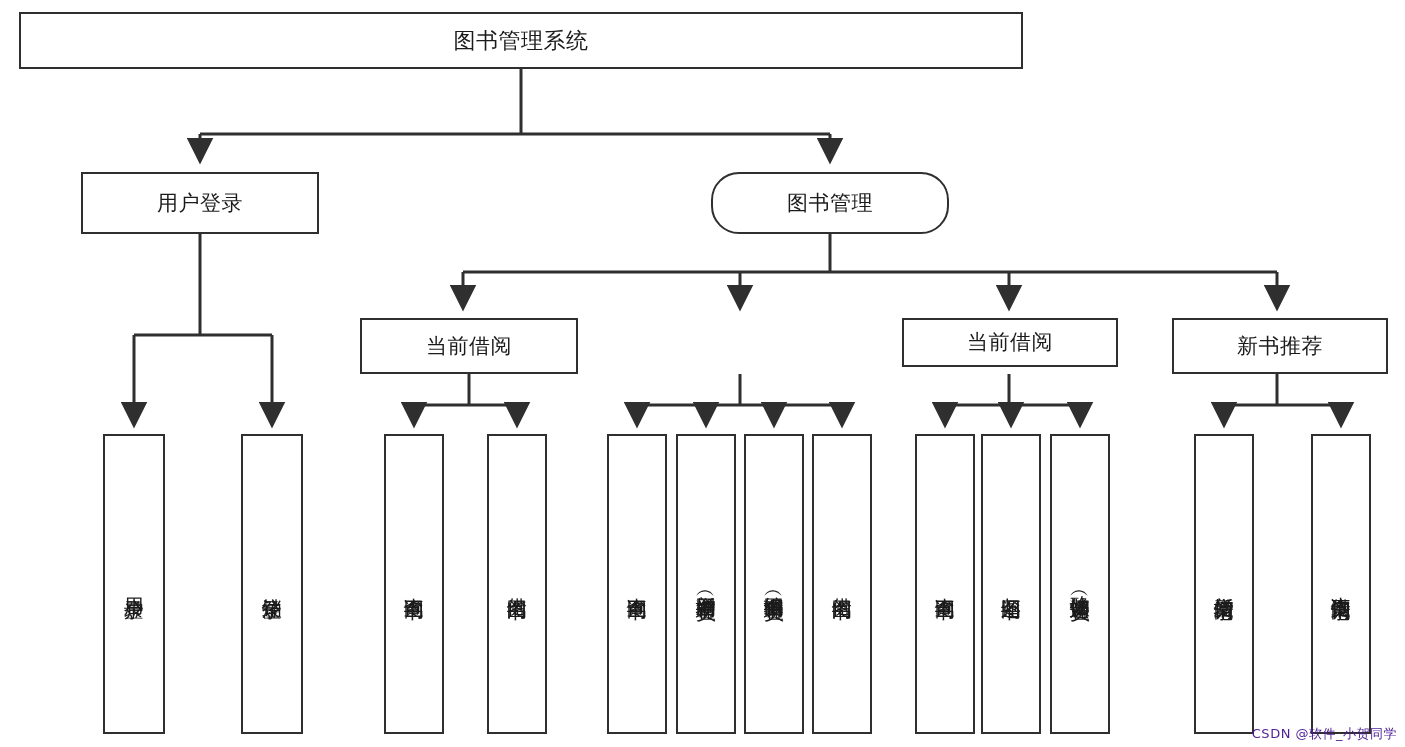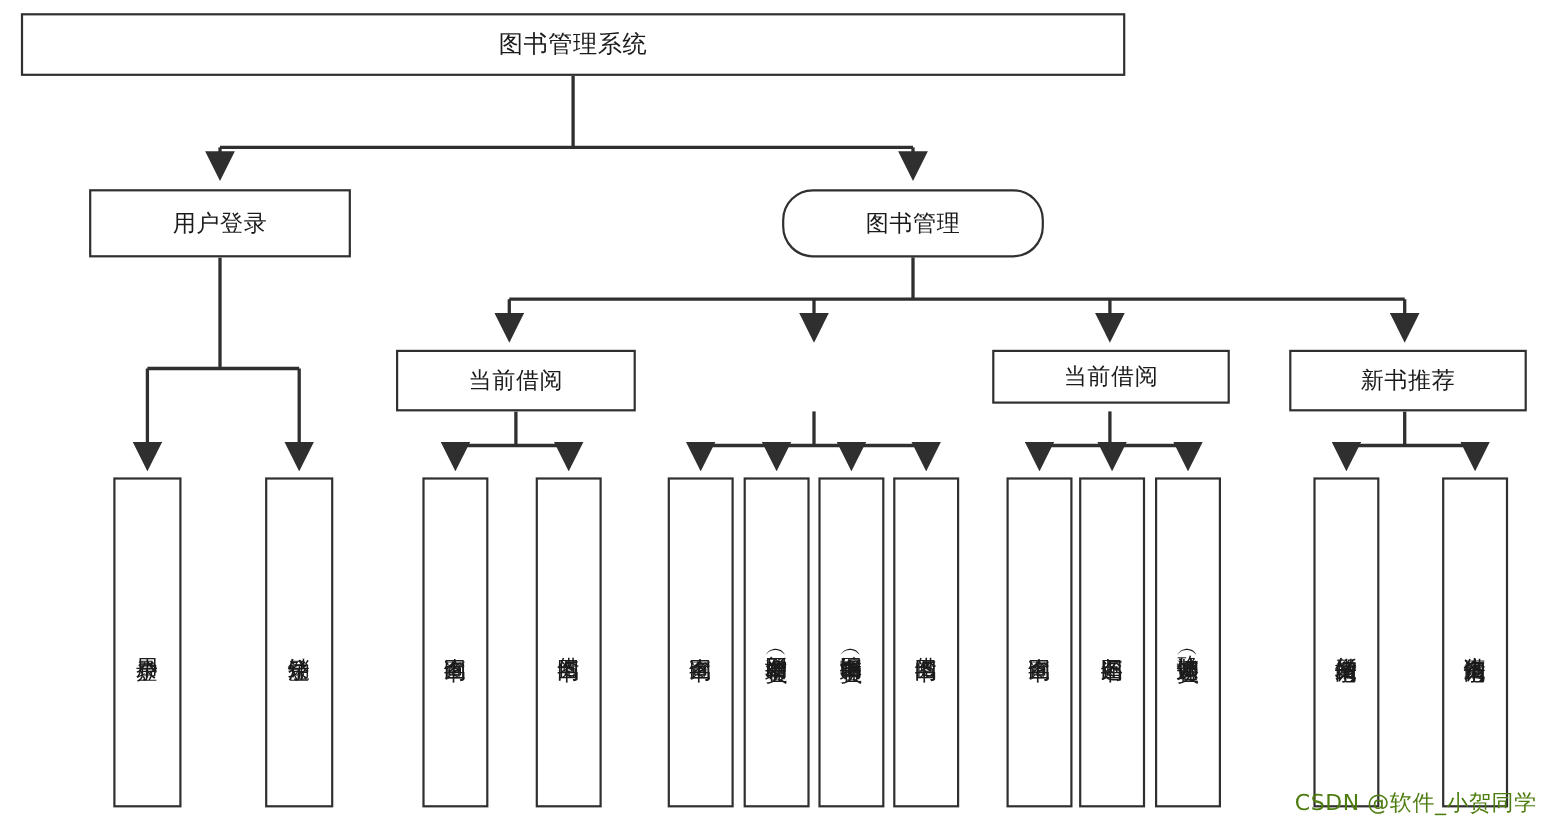--- a/index.html
+++ b/index.html
@@ -58,22 +58,22 @@
     white-space: normal;
     max-height: 100%;
   }
   .node.root .node-label { font-size: 22px; }
   .node.level2 .node-label { font-size: 21px; }
   .node.level3 .node-label { font-size: 21px; }
   #watermark {
     position: absolute;
     right: 8px;
     bottom: 4px;
-    font-size: 20px;
-    color: #4d7c0f;
+    font-size: 13px;
+    color: #4c1d95;
     letter-spacing: 0.5px;
     white-space: nowrap;
     z-index: 5;
     user-select: none;
   }
 </style>
 </head>
 <body>
 
 <div id="diagram-canvas">

